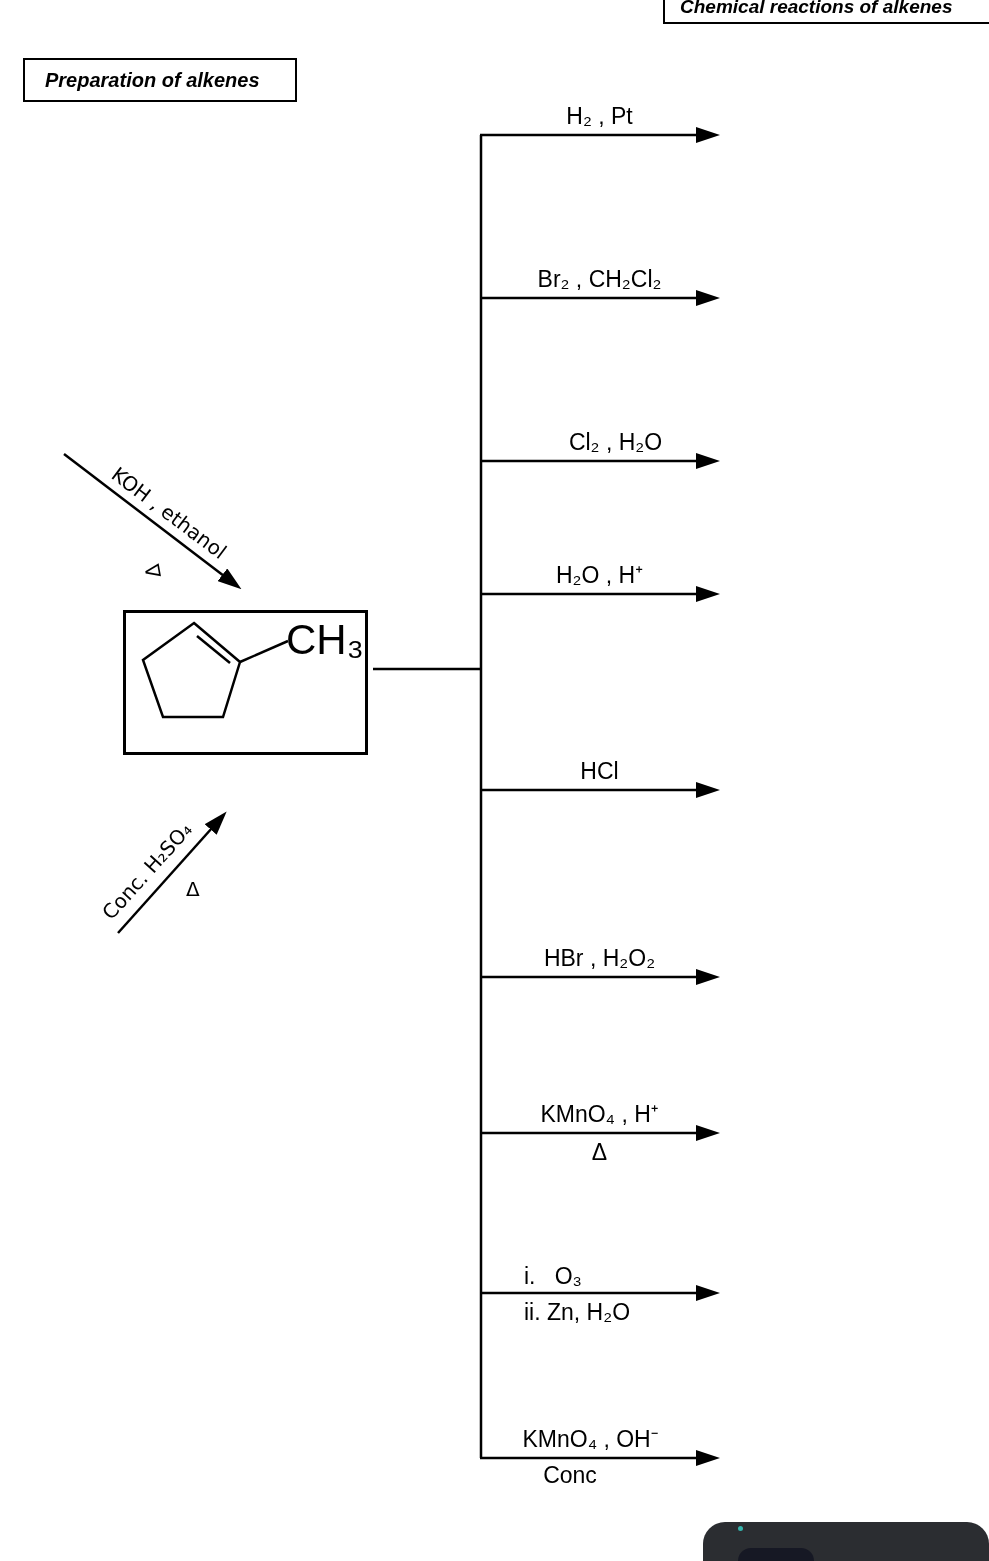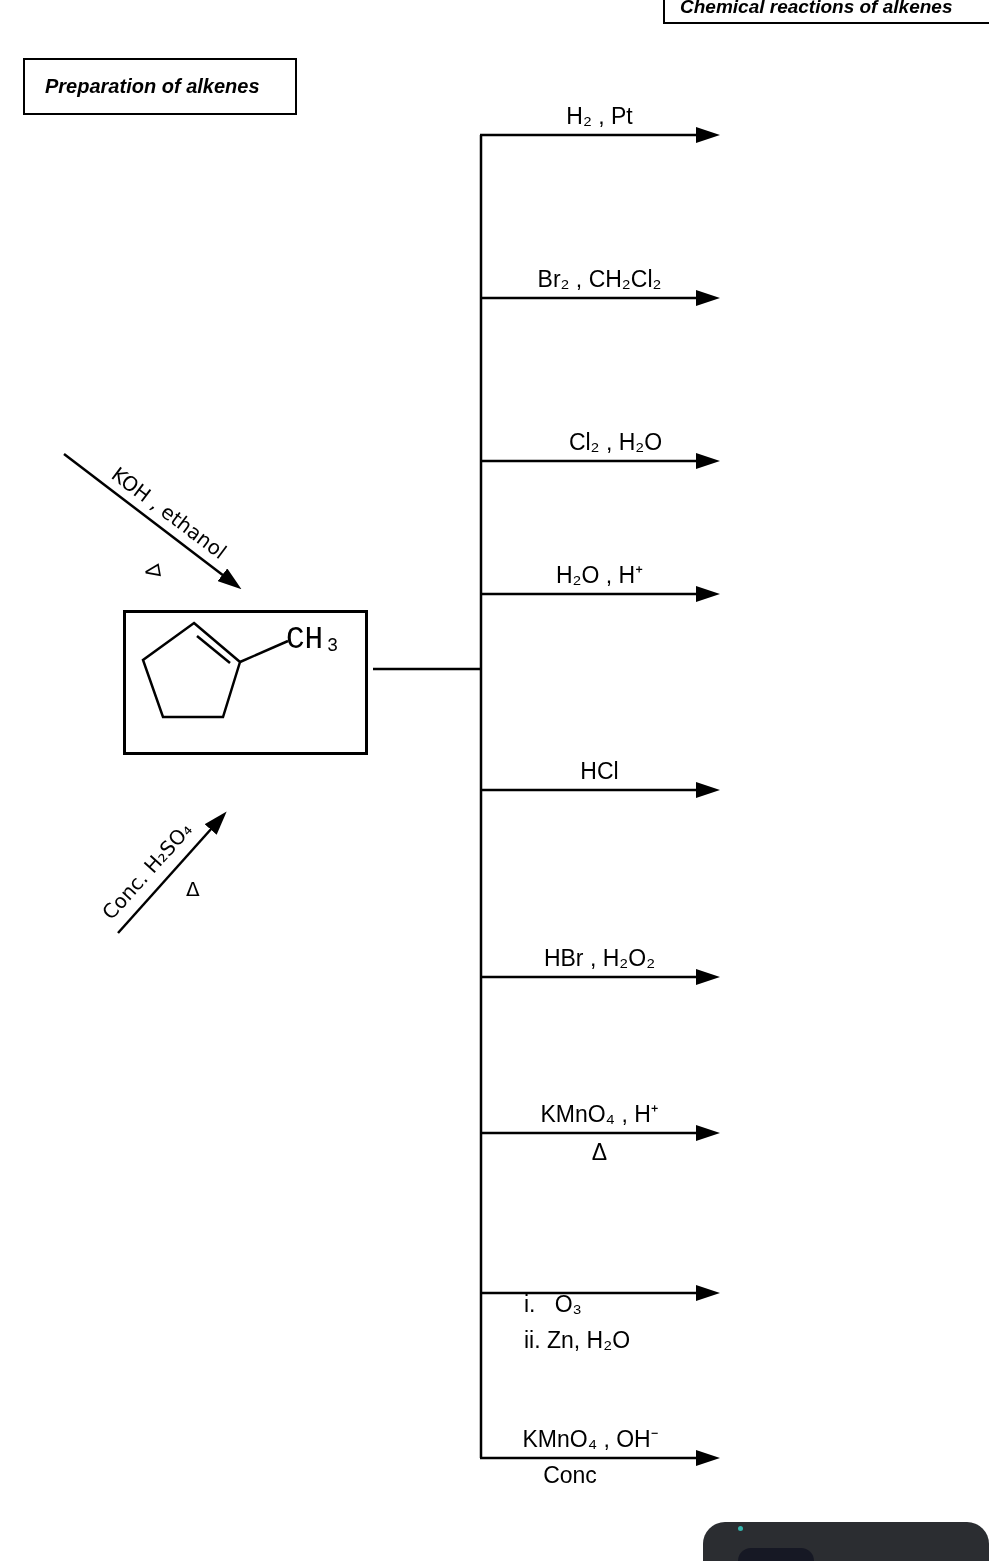--- a/index.html
+++ b/index.html
@@ -23,45 +23,45 @@
   .label-box{
     position:absolute;
     border:2px solid var(--ink);
     box-sizing:border-box;
     display:flex;align-items:center;
     font-weight:bold;font-style:italic;
     color:var(--ink);
     background:var(--background);
     z-index:2;
   }
-  .prep-box{left:23px;top:58px;width:274px;height:57px;font-size:20px;padding-left:20px;}
+  .prep-box{left:23px;top:58px;width:274px;height:44px;font-size:20px;padding-left:20px;}
   .header-box{left:663px;top:-27px;width:340px;height:51px;font-size:19px;padding-left:15px;align-items:flex-end;padding-bottom:4px;}
   .molecule-box{
     position:absolute;left:123px;top:610px;width:245px;height:145px;
     border:3px solid var(--ink);box-sizing:border-box;z-index:2;background:transparent;
   }
   .formula{
     position:absolute;z-index:3;
     font-family:Liberation Sans, sans-serif;
     font-size:23px;line-height:28px;color:var(--ink);
     white-space:nowrap;
   }
   .rx-above{left:481px;width:237px;text-align:center;}
   .rx-below{left:481px;width:237px;text-align:center;}
-  .rx-left{text-align:left;margin-top:28px;}
+  .rx-left{text-align:left;}
   .sans-reagent{
     position:absolute;z-index:3;
     font-family:"DejaVu Sans",sans-serif;
     font-size:20px;line-height:24px;color:var(--ink);
     white-space:nowrap;
   }
   .ch3-label{
     position:absolute;left:286px;top:621px;z-index:3;
-    font-family:Liberation Mono, monospace;
-    font-size:31px;line-height:38px;color:var(--ink);
+    font-family:Liberation Sans, sans-serif;
+    font-size:42px;line-height:38px;color:var(--ink);
   }
   .widget{
     position:absolute;left:703px;top:1522px;width:286px;height:39px;
     background:var(--widget-outer);
     border-radius:22px 22px 0 0;
     z-index:4;
   }
   .widget-pill{
     position:absolute;left:35px;top:26px;width:76px;height:13px;
     background:var(--widget-inner);

